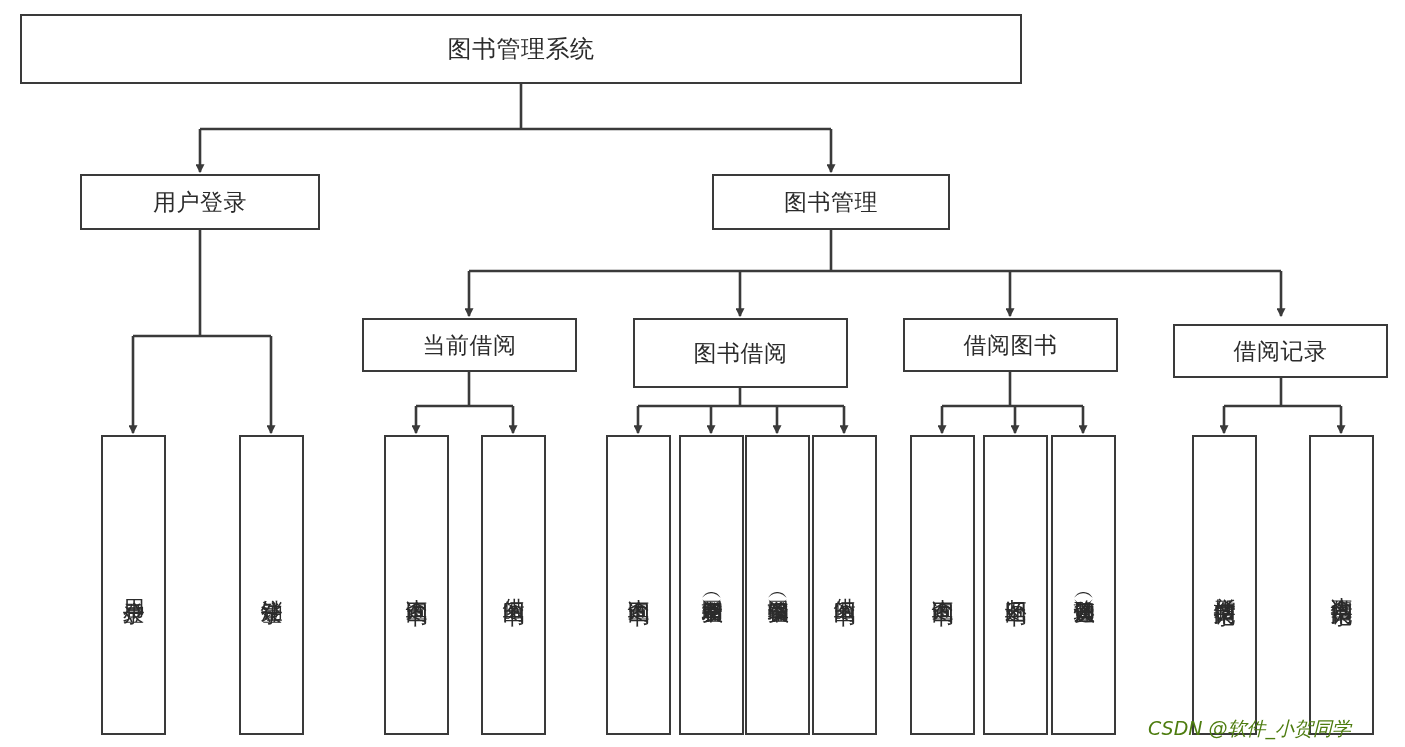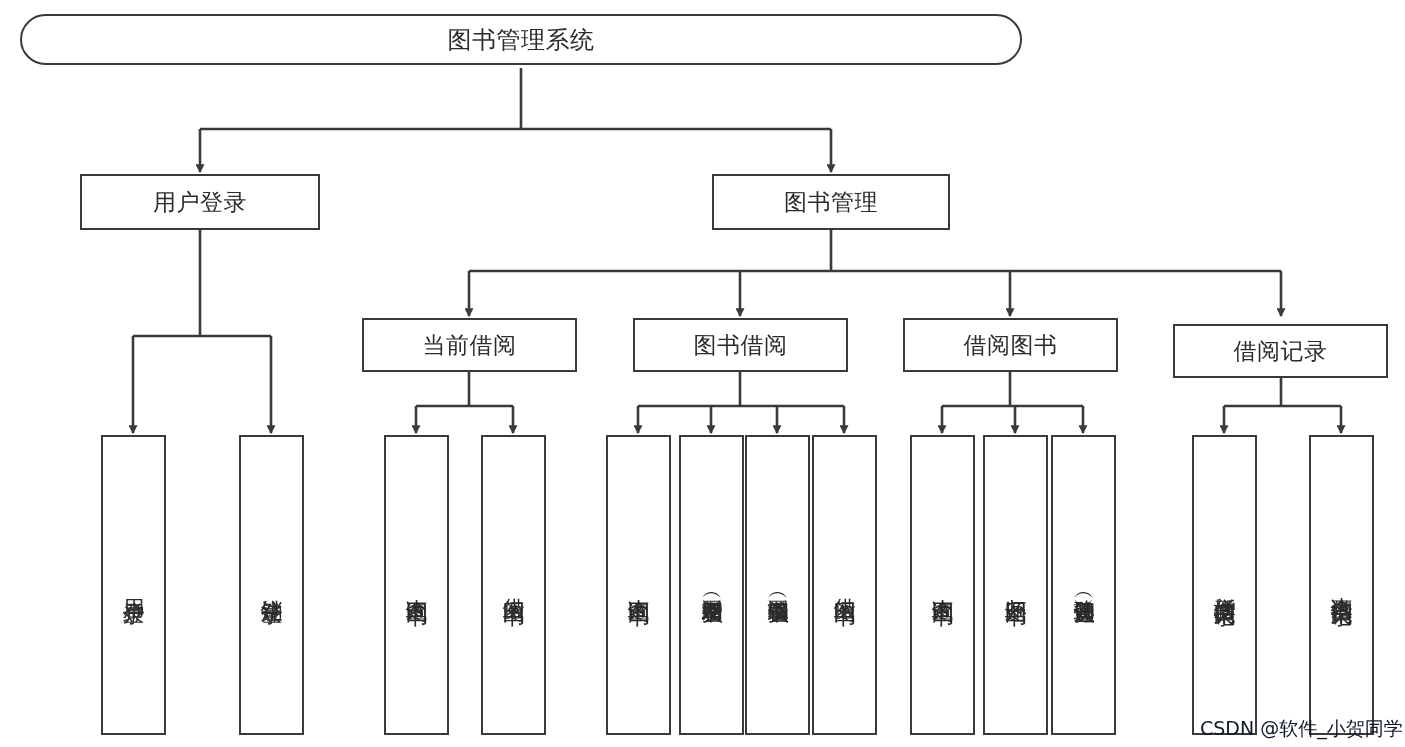--- a/index.html
+++ b/index.html
@@ -121,35 +121,35 @@
       <path d="M 1015 406 L 1015 433" marker-end="url(#arrow)"></path>
       <path d="M 1083 406 L 1083 433" marker-end="url(#arrow)"></path>
 
       <path d="M 1281 372 L 1281 406"></path>
       <path d="M 1224 406 L 1341 406"></path>
       <path d="M 1224 406 L 1224 433" marker-end="url(#arrow)"></path>
       <path d="M 1341 406 L 1341 433" marker-end="url(#arrow)"></path>
     </g>
   </svg>
 
-  <div class="node h title" id="node-root" style="left: 20px; top: 14px; width: 1002px; height: 51px; border-radius: 26px;">
+  <div class="node h title" id="node-root" style="left: 20px; top: 14px; width: 1002px; height: 70px;">
     <span class="label">图书管理系统</span>
   </div>
 
   <div class="node h" id="node-l1-0" style="left: 80px; top: 174px; width: 240px; height: 56px;">
     <span class="label">用户登录</span>
   </div>
   <div class="node h" id="node-l1-1" style="left: 712px; top: 174px; width: 238px; height: 56px; align-items: center;">
     <span class="label">图书管理</span>
   </div>
 
   <div class="node h" id="node-l2-0" style="left: 362px; top: 318px; width: 215px; height: 54px;">
     <span class="label">当前借阅</span>
   </div>
-  <div class="node h" id="node-l2-1" style="left: 633px; top: 318px; width: 215px; height: 54px;">
+  <div class="node h" id="node-l2-1" style="left: 633px; top: 318px; width: 215px; height: 70px;">
     <span class="label">图书借阅</span>
   </div>
   <div class="node h" id="node-l2-2" style="left: 903px; top: 318px; width: 215px; height: 54px;">
     <span class="label">借阅图书</span>
   </div>
   <div class="node h" id="node-l2-3" style="left: 1173px; top: 324px; width: 215px; height: 54px;">
     <span class="label">借阅记录</span>
   </div>
 
   <div class="node v" id="node-leaf-0" style="left: 101px; top: 435px; width: 65px; height: 300px;">
@@ -185,15 +185,15 @@
   <div class="node v tight" id="node-leaf-10" style="left: 1051px; top: 435px; width: 65px; height: 300px;">
     <span class="label">确认归还（管理员）</span>
   </div>
   <div class="node v" id="node-leaf-11" style="left: 1192px; top: 435px; width: 65px; height: 300px;">
     <span class="label">新增借阅记录</span>
   </div>
   <div class="node v" id="node-leaf-12" style="left: 1309px; top: 435px; width: 65px; height: 300px;">
     <span class="label">查询借阅记录</span>
   </div>
 
-  <div class="watermark" style="left: 1200px; top: 716px; color: #0f172a;">CSDN @软件_小贺同学</div>
+  <div class="watermark" style="left: 1148px; top: 716px; color: #4d7c0f; font-style: italic;">CSDN @软件_小贺同学</div>
 
 </div>
 
 </body></html>

